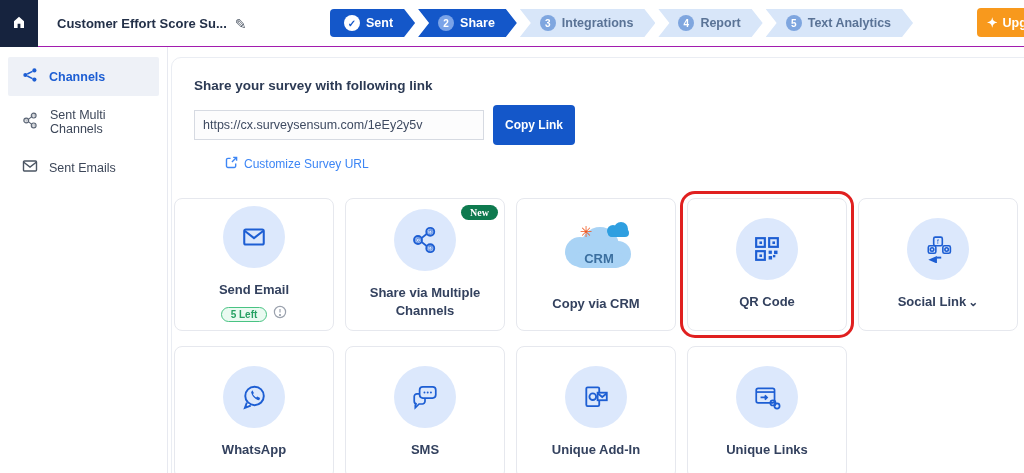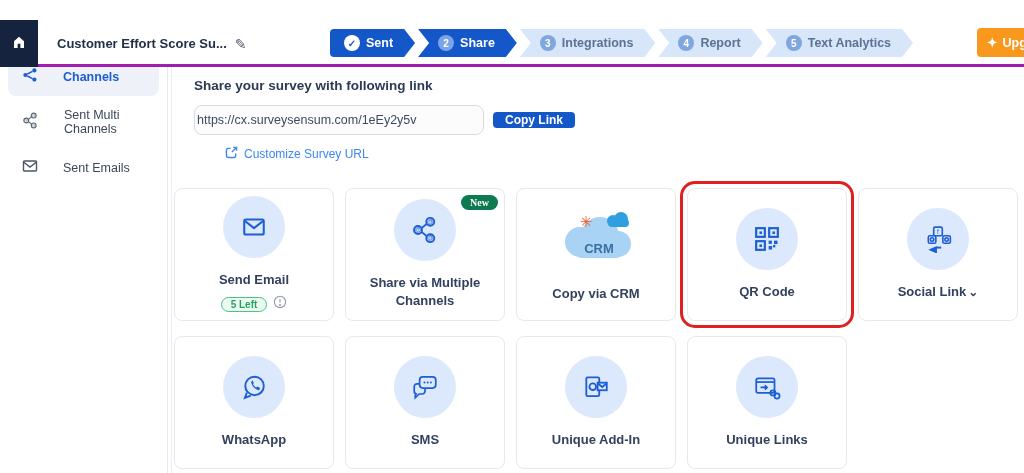--- a/index.html
+++ b/index.html
@@ -1,21 +1,21 @@
 <!DOCTYPE html>
 <html><head>
 <meta charset="utf-8">
 <style>
   * { margin:0; padding:0; box-sizing:border-box; }
   html,body { width:1024px; height:473px; overflow:hidden; background:#fff;
     font-family:"Liberation Sans", sans-serif; position:relative; }
 
   
   .header { position:absolute; left:0; top:0; width:1024px; height:47px;
-    background:#fff; border-bottom:3px solid #a21caf; z-index:5;margin-top:20px; }
+    background:#fff; border-bottom:1px solid #a21caf; z-index:5; }
   .home-sq { position:absolute; left:0; top:0; width:38px; height:47px;
     background:#16233e; display:flex; align-items:center; justify-content:center; cursor:pointer; }
   .title-wrap { position:absolute; left:57px; top:0; height:47px; display:flex; align-items:center; gap:8px; }
   .survey-title { font-size:13px; font-weight:700; color:#233048; }
   .pencil { color:#4b5563; font-size:14px; cursor:pointer; }
 
   .steps { position:absolute; left:330px; top:9px; height:28px; display:flex; }
   .step { height:28px; display:flex; align-items:center; gap:6px; font-size:12.5px; font-weight:700;
     padding:0 22px 0 20px; margin-left:3px; cursor:pointer;
     clip-path:polygon(0 0, calc(100% - 11px) 0, 100% 50%, calc(100% - 11px) 100%, 0 100%, 11px 50%); }
@@ -30,34 +30,34 @@
   .step.inactive .step-badge { background:#7fa6df; color:#fff; }
 
   .upgrade-btn { position:absolute; left:977px; top:8px; width:70px; height:29px;
     background:#f8991d; border:none; border-radius:4px; color:#fff; font-size:12.5px; font-weight:700;
     display:flex; align-items:center; gap:5px; padding-left:10px; cursor:pointer;
     font-family:"Liberation Sans", sans-serif; }
 
   
   .sidebar { position:absolute; left:0; top:47px; width:168px; height:426px;
     background:#fff; border-right:1px solid #e7e9f0; }
-  .side-item { display:flex; align-items:center; gap:25px; font-size:12.5px; color:#3d4759;
-    padding:10px 14px; margin:0 8px; border-radius:8px; cursor:pointer; }
+  .side-item { display:flex; align-items:center; gap:11px; font-size:12.5px; color:#3d4759;
+    padding:10px 14px; margin:0 8px; border-radius:2px; cursor:pointer; }
   .side-item.active { background:#eef1f7; color:#1d5ed3; font-weight:700; margin-top:10px; }
   .side-item + .side-item { margin-top:2px; }
 
   
   .panel { position:absolute; left:171px; top:57px; width:900px; height:500px;
     background:#fff; border:1px solid #eaedf3; border-radius:10px; padding-top:20px; }
   .share-heading { margin-left:22px; font-size:13.5px; font-weight:700; color:#2c3a54; }
   .link-row { display:flex; align-items:center; margin:12px 0 0 22px; }
-  .url-input { width:290px; height:30px; border:1px solid #d6dae2; border-radius:8px;
-    padding:0 2px; font-size:12.5px; color:#3e4a61; background:#fcfcfd;
+  .url-input { width:290px; height:30px; border:1px solid #d6dae2; border-radius:0;
+    padding:0 8px; font-size:12.5px; color:#3e4a61; background:#fcfcfd;
     font-family:"Liberation Sans", sans-serif; }
-  .copy-btn { margin-left:9px; height:16px; padding:0 12px; background:#1457c9; color:#fff;
+  .copy-btn { margin-left:9px; height:40px; padding:0 12px; background:#1457c9; color:#fff;
     border:none; border-radius:4px; font-size:12px; font-weight:700; cursor:pointer;
     font-family:"Liberation Sans", sans-serif; }
   .customize-row { display:flex; align-items:center; gap:6px; margin:11px 0 0 22px;
     color:#3d86f5; font-size:12px; cursor:pointer; width:max-content;padding-left:31px; }
 
   
   .cards { display:grid; grid-template-columns:repeat(5,160px); gap:15px 11px; margin:26px 0 0 2px; }
   .card { width:160px; height:133px; background:#fff; border:1px solid #e6e8ee; border-radius:8px;
     position:relative; display:flex; flex-direction:column; align-items:center; justify-content:center;
     cursor:pointer; }

